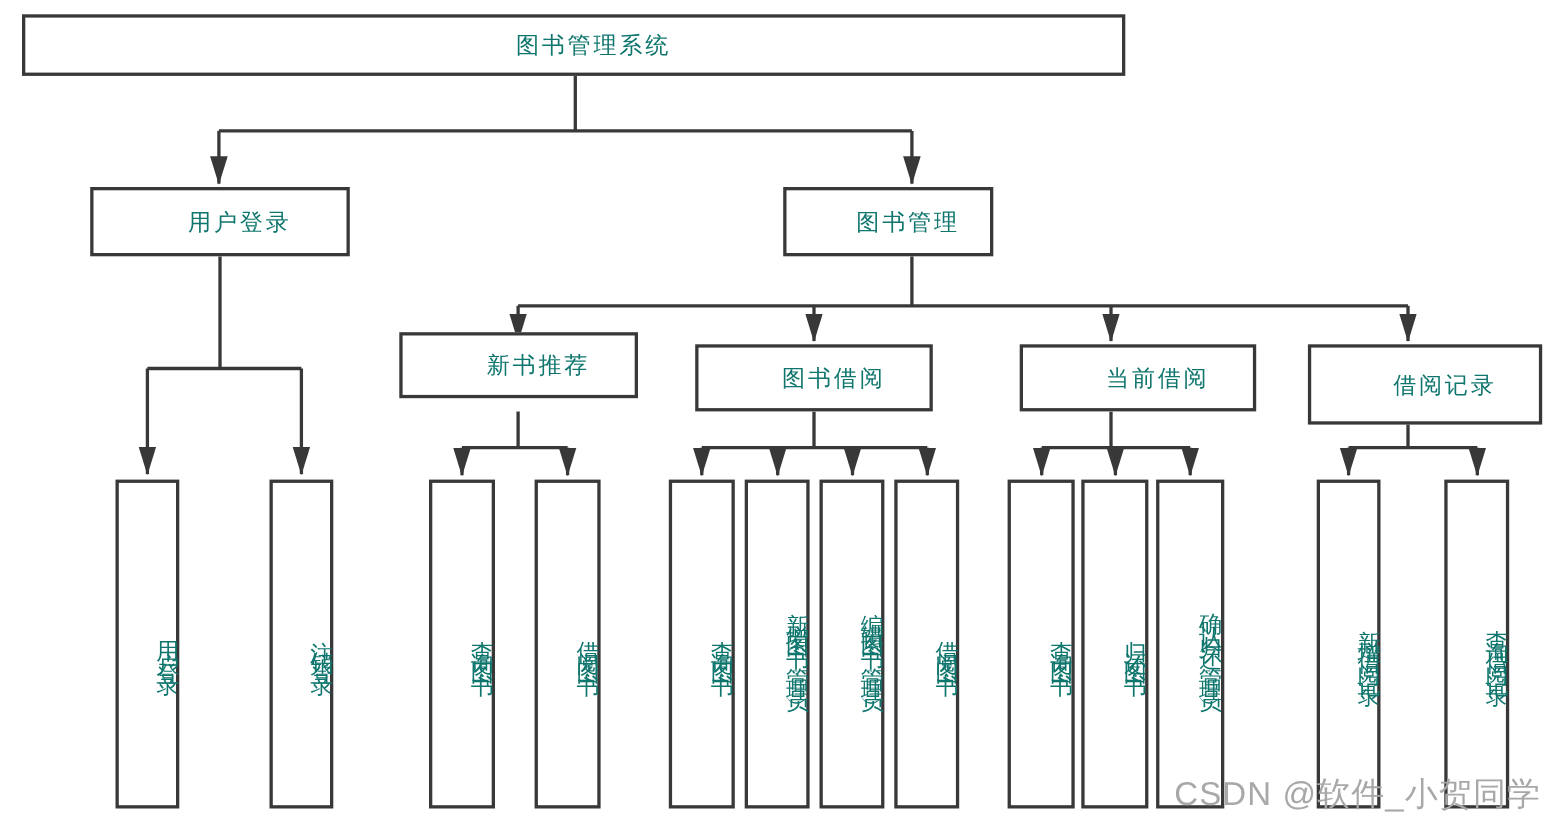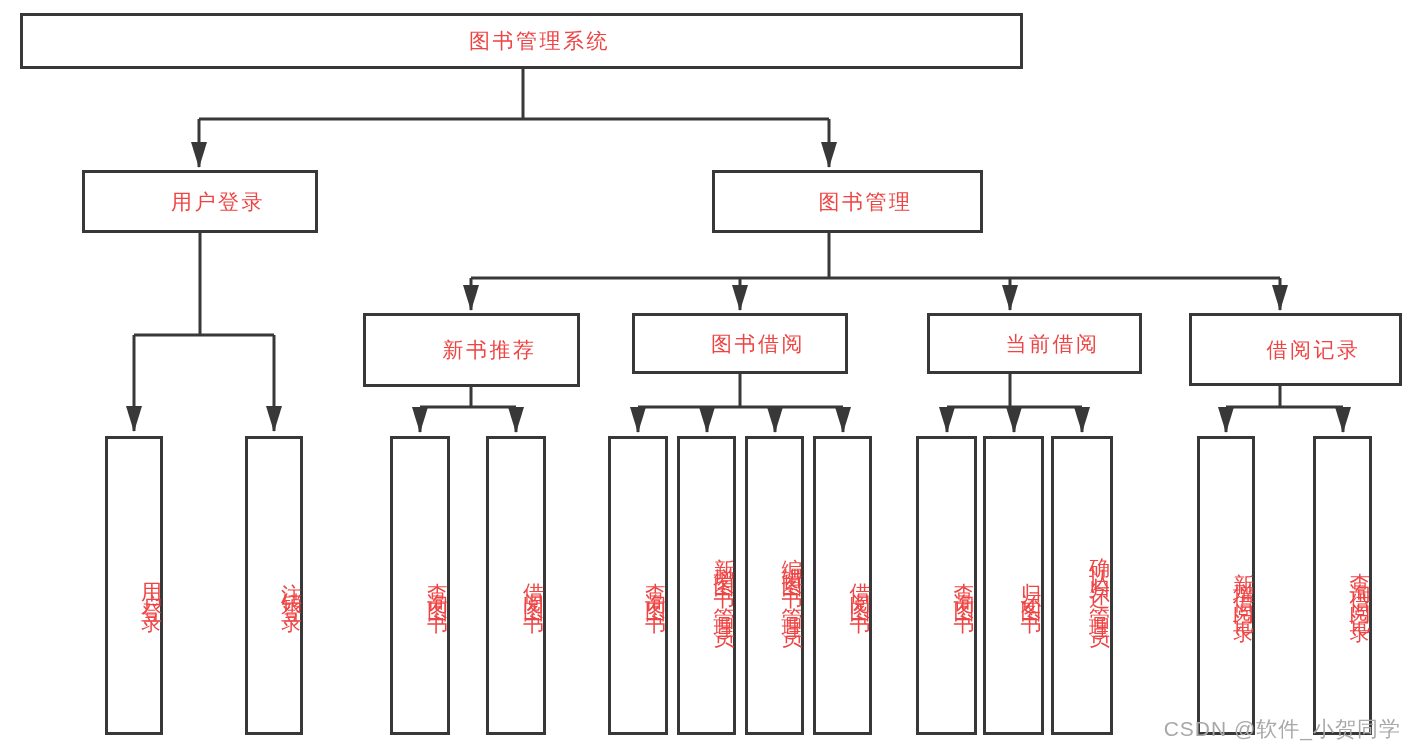--- a/index.html
+++ b/index.html
@@ -3,53 +3,53 @@
 <meta charset="utf-8">
 <style>
   html,body{margin:0;padding:0;background:#ffffff;}
   .stage{
     position:relative;width:1405px;height:747px;background:#ffffff;
     font-family:"Liberation Sans","DejaVu Sans",sans-serif;overflow:hidden;
   }
   svg.wires{position:absolute;left:0;top:0;z-index:1;}
   .node{
     position:absolute;box-sizing:border-box;z-index:2;
-    border:3px solid #383838;background:#ffffff;color:#ef4444;
+    border:3px solid #383838;background:#ffffff;color:#0f766e;
     display:flex;align-items:center;justify-content:center;padding-left:36px;
   }
   .hbox .lbl{font-size:21px;letter-spacing:2.5px;white-space:nowrap;}
   .vbox .vlbl{
     writing-mode:vertical-rl;text-orientation:mixed;
     font-size:21px;letter-spacing:10px;line-height:1.1;white-space:nowrap;
   }
   .leaf{top:436px;height:299px;}
   
   #n-root {left:20px;  top:13px;  width:1003px;height:56px;}
   #n-login{left:82px;  top:170px; width:236px; height:63px;}
-  #n-mgmt {left:712px; top:170px; width:271px; height:63px;}
-  #n-rec  {left:363px; top:313px; width:217px; height:74px;justify-content:center;}
+  #n-mgmt {left:712px; top:170px; width:191px; height:63px;}
+  #n-rec  {left:363px; top:302px; width:217px; height:60px;justify-content:center;}
   #n-bb   {left:632px; top:313px; width:216px; height:61px;align-items:center;}
   #n-cb   {left:927px; top:313px; width:215px; height:61px;}
   #n-br   {left:1174px;top:313px; width:213px; height:73px;margin-left:15px;}
   #l-login {left:105px; width:58px;}
   #l-logout{left:245px; width:58px;}
   #l-rec-q {left:390px; width:60px;}
   #l-rec-b {left:486px; width:60px;}
   #l-bb-q  {left:608px; width:60px;}
   #l-bb-a  {left:677px; width:59px;}
   #l-bb-e  {left:745px; width:59px;}
   #l-bb-b  {left:813px; width:59px;}
   #l-cb-q  {left:916px; width:61px;}
   #l-cb-r  {left:983px; width:61px;}
   #l-cb-c  {left:1051px;width:62px;}
   #l-br-a  {left:1197px;width:58px;}
   #l-br-q  {left:1313px;width:59px;}
   .watermark{
     position:absolute;right:4px;bottom:4px;z-index:5;
-    font-size:21px;color:#a8a8a8;letter-spacing:1px;white-space:nowrap;
+    font-size:30px;color:#a8a8a8;letter-spacing:1px;white-space:nowrap;
   }
 </style>
 </head>
 <body>
 
 <div class="stage">
 
   <svg class="wires" width="1405" height="747" viewBox="0 0 1405 747" aria-hidden="true">
     <defs>
       <marker id="ah" markerUnits="userSpaceOnUse" markerWidth="26" markerHeight="18" viewBox="0 0 26 18" refX="25" refY="9" orient="auto">

